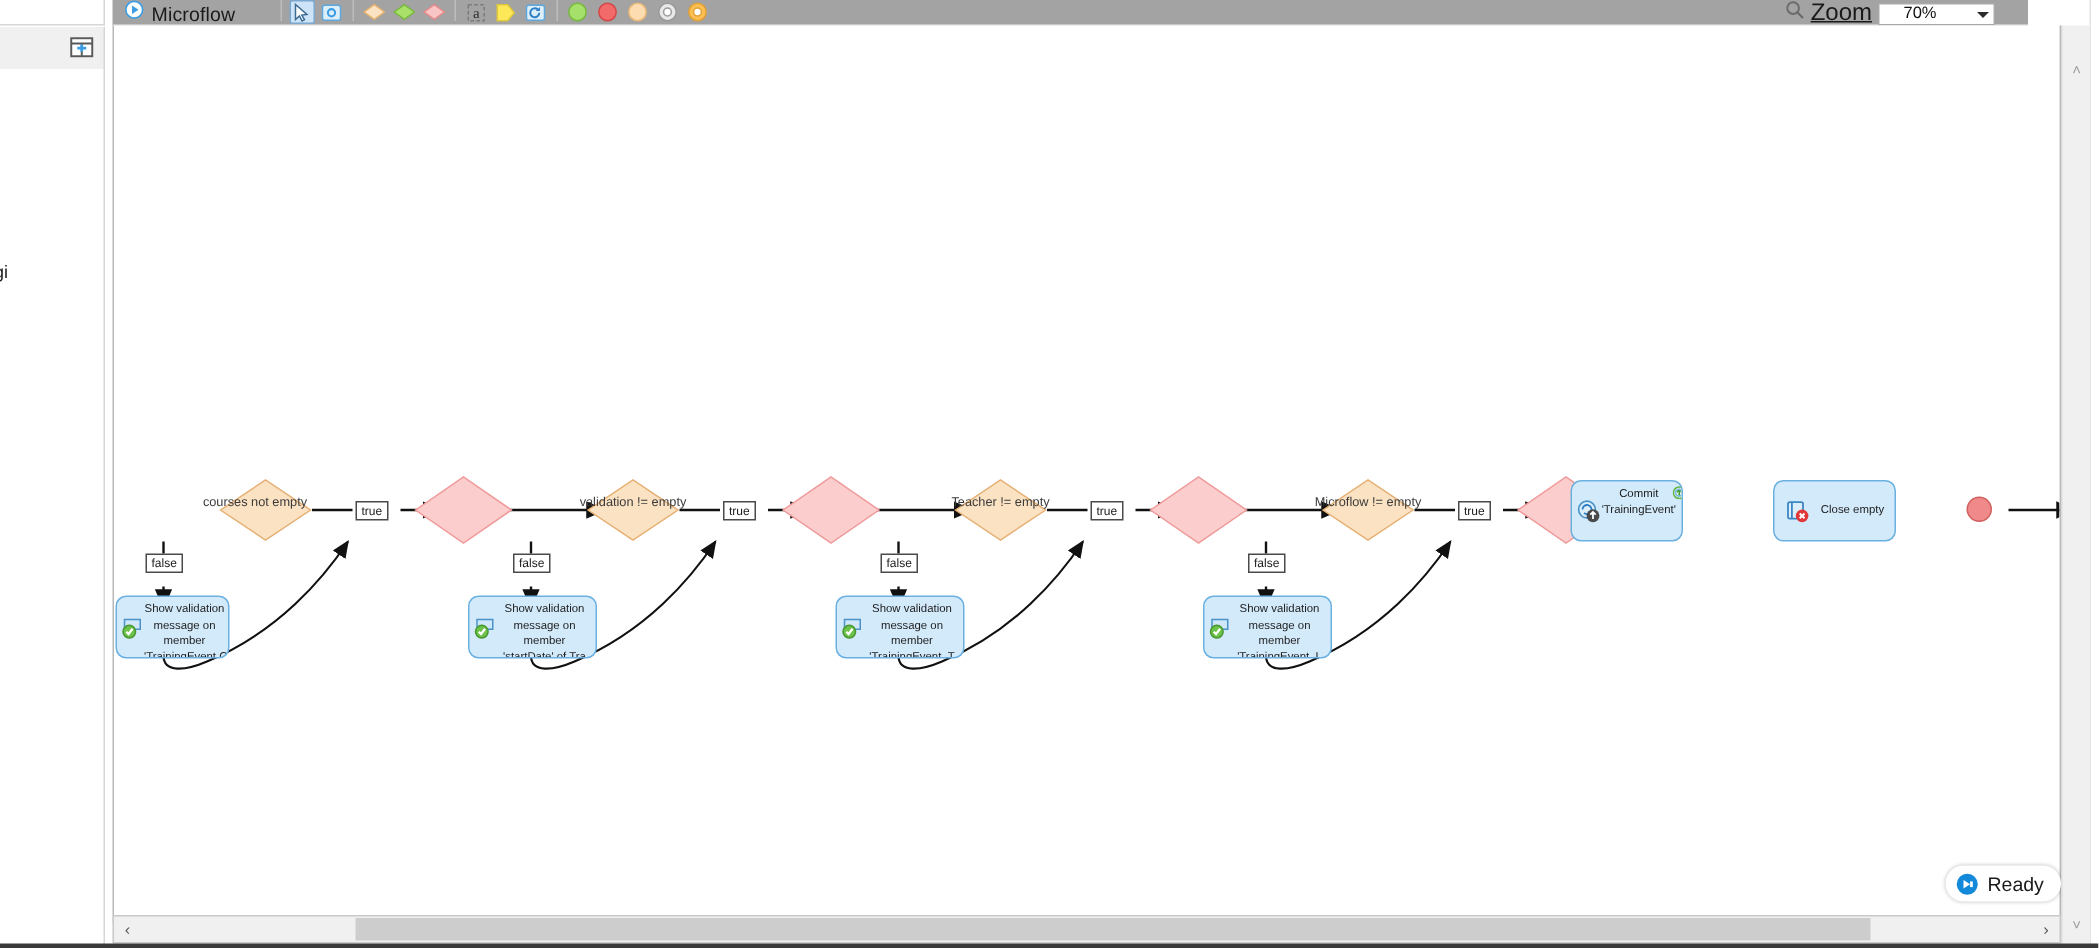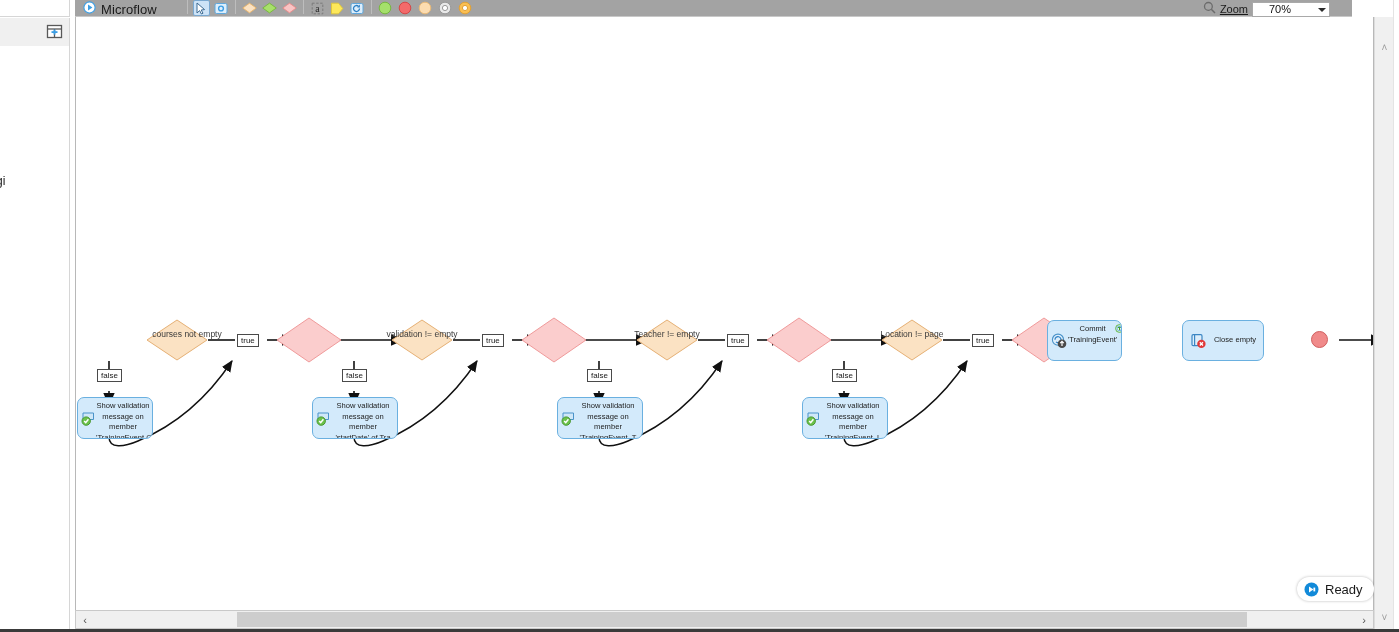--- a/index.html
+++ b/index.html
@@ -81,21 +81,21 @@
   }
   .tb-btn.active {
     background: #cde3f7;
     border-color: #7aa8d0;
   }
   .tb-right {
     margin-left: auto; display: flex;
     align-items: center; gap: 4px;
     margin-right: 22px;
   }
-  .tb-zoom-label { font-size: 11px; color: #1a1a1a; text-decoration: underline; }
+  .tb-zoom-label { font-size: 16px; color: #1a1a1a; text-decoration: underline; }
   .tb-zoom-select {
     width: 78px; height: 15px;
     background: #ffffff;
     border: 1px solid #a9a9a9;
     display: flex; align-items: center;
     position: relative;
   }
   .tb-zoom-value {
     font-size: 11px; color: #111;
     margin-left: 16px;
@@ -443,31 +443,31 @@
         </g>
 
         <g>
           <polygon points="201,323 233,301 265,323 233,345" fill="#fbcdcd" stroke="#f09a9a" stroke-width="1"></polygon>
           <polygon points="446,323 478,301 510,323 478,345" fill="#fbcdcd" stroke="#f09a9a" stroke-width="1"></polygon>
           <polygon points="691,323 723,301 755,323 723,345" fill="#fbcdcd" stroke="#f09a9a" stroke-width="1"></polygon>
           <polygon points="936,323 968,301 1000,323 968,345" fill="#fbcdcd" stroke="#f09a9a" stroke-width="1"></polygon>
         </g>
       </svg>
 
-      <div class="decision-label" style="left:75px; top:312px;">
+      <div class="decision-label" style="left:58px; top:312px;">
         <span>courses not empty</span>
       </div>
       <div class="decision-label" style="left:310px; top:312px;">
         <span>validation != empty</span>
       </div>
       <div class="decision-label" style="left:555px; top:312px;">
         <span>Teacher != empty</span>
       </div>
       <div class="decision-label" style="left:800px; top:312px;">
-        <span>Location != page</span>
+        <span>Microflow != empty</span>
       </div>
 
       <div class="edge-label" style="left:161px; top:317px;">true</div>
       <div class="edge-label" style="left:21px;  top:352px;">false</div>
       <div class="edge-label" style="left:406px; top:317px;">true</div>
       <div class="edge-label" style="left:266px; top:352px;">false</div>
       <div class="edge-label" style="left:651px; top:317px;">true</div>
       <div class="edge-label" style="left:511px; top:352px;">false</div>
       <div class="edge-label" style="left:896px; top:317px;">true</div>
       <div class="edge-label" style="left:756px; top:352px;">false</div>

